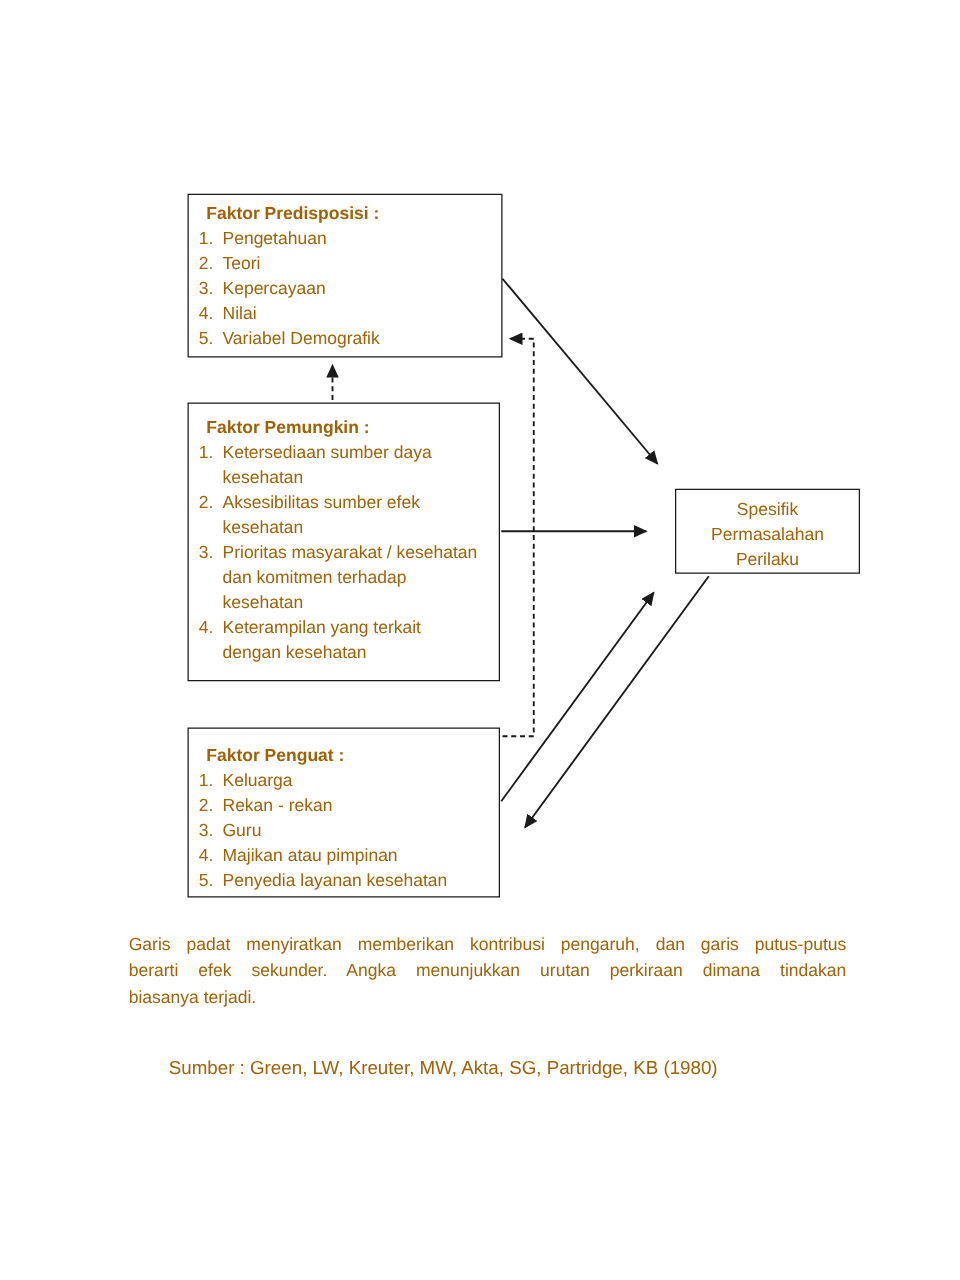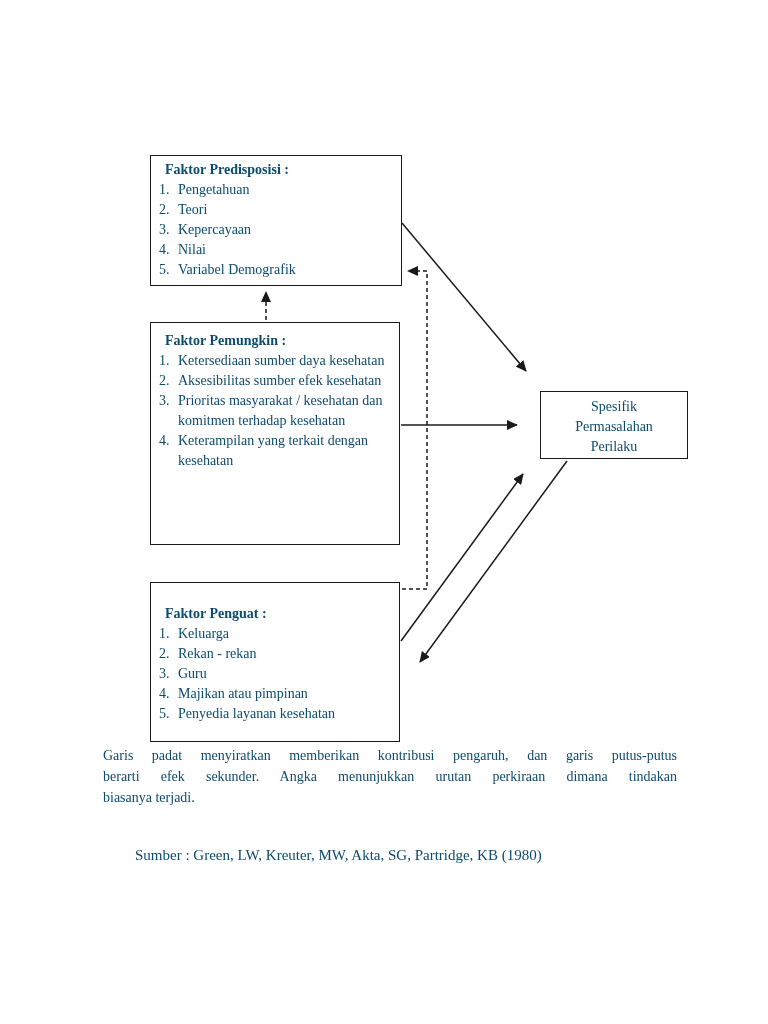--- a/index.html
+++ b/index.html
@@ -1,32 +1,32 @@
 <!DOCTYPE html>
 <html><head>
 <meta charset="utf-8">
 <style>
   html, body { margin:0; padding:0; background:#ffffff; }
   .page {
     position:relative; width:768px; height:1024px; background:#ffffff;
-    font-family:Liberation Serif, serif; color:#0c4a6e; overflow:hidden;
+    font-family:Liberation Sans, sans-serif; color:#a16207; overflow:hidden;
   }
   .arrows { position:absolute; left:0; top:0; pointer-events:none; }
   .box {
     position:absolute; box-sizing:border-box; background:#ffffff;
     border:1.5px solid #1a1a1a; font-size:14px; line-height:20px;
     padding:4px 0 0 8px;
   }
   .box-title { font-weight:bold; padding-left:6px; }
   .item { display:flex; }
   .item .num { flex:0 0 19px; }
   .item .txt { flex:1; padding-right:14px; }
   #box-pre { left:150px; top:155px; width:252px; height:131px; }
   #box-pem { left:150px; top:322px; width:250px; height:223px; padding-top:8px; }
-  #box-pen { left:150px; top:582px; width:250px; height:160px; padding-top:21px; }
+  #box-pen { left:150px; top:582px; width:250px; height:136px; padding-top:11px; }
   #box-out {
     left:540px; top:391px; width:148px; height:68px;
     text-align:center; padding:5px 0 0 0;
   }
   .note {
     position:absolute; left:103px; top:745px; width:574px;
     font-size:14px; line-height:21px; display:flex;
   }
   .note-label { flex:0 0 62px; }
   .note-body { flex:1; }

